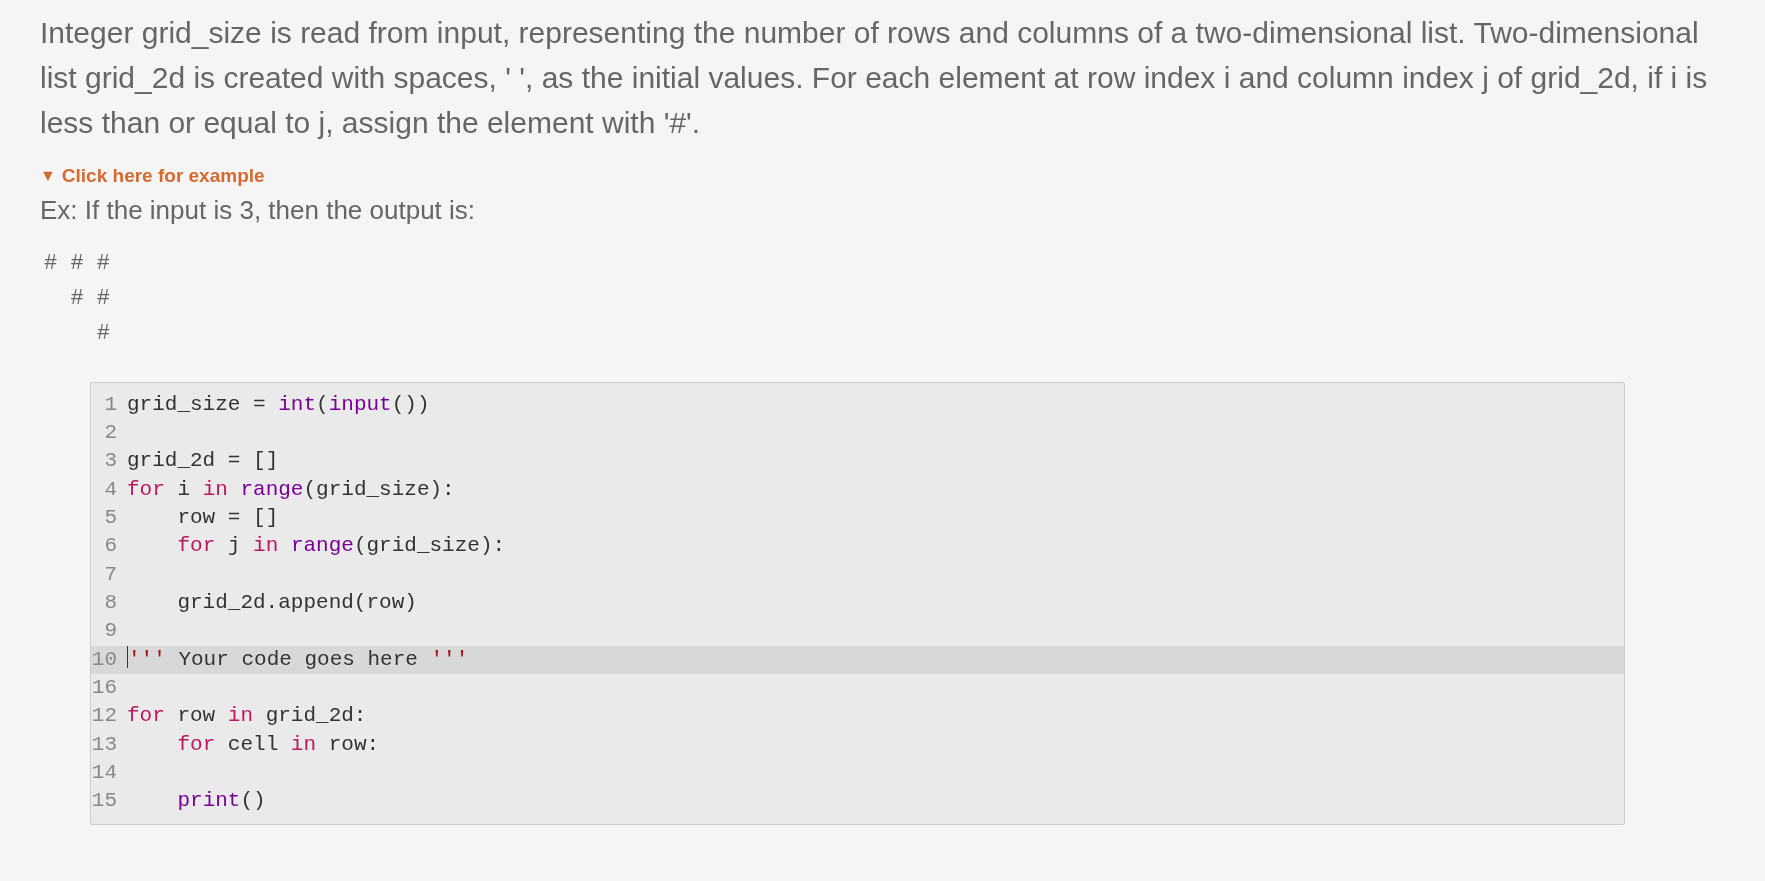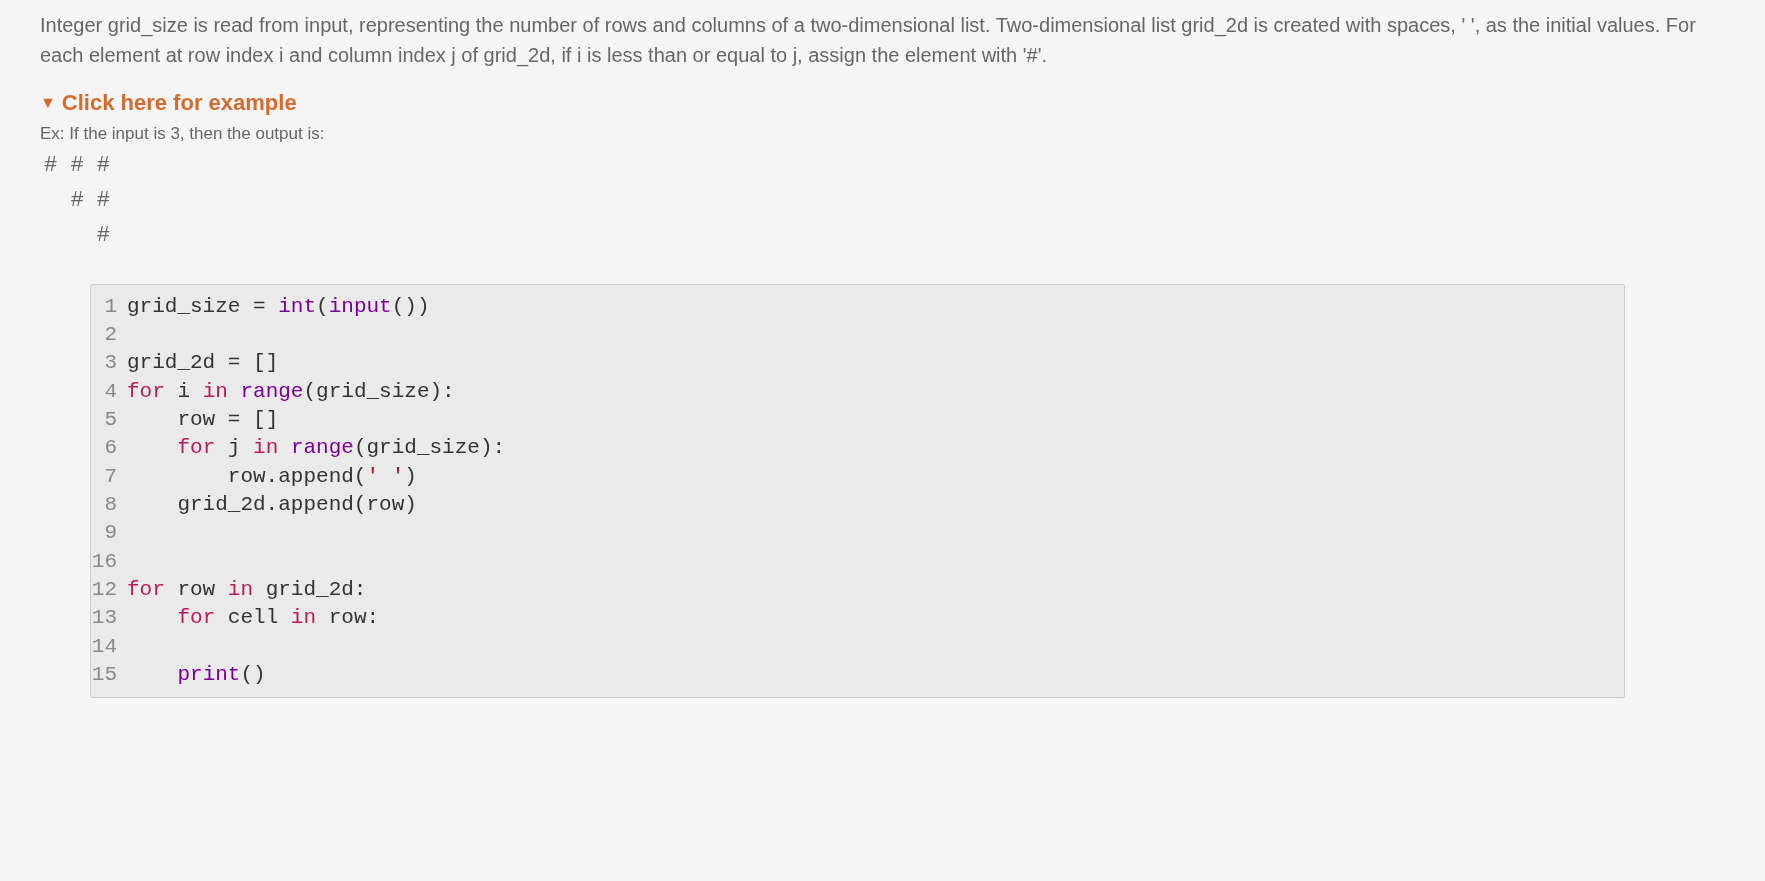--- a/index.html
+++ b/index.html
@@ -8,45 +8,45 @@
       box-sizing: border-box;
     }
     body {
       font-family: Arial, Helvetica, sans-serif;
       background: #f5f5f5;
       padding: 10px 40px 20px 40px;
       color: #555;
       width: 1765px;
     }
     .problem-description {
-      font-size: 20px;
+      font-size: 30px;
       color: #666;
       line-height: 1.5;
       margin-bottom: 20px;
     }
     .example-toggle {
       display: flex;
       align-items: center;
       gap: 6px;
       cursor: pointer;
       margin-bottom: 8px;
     }
     .example-toggle .triangle {
       color: #d66a2e;
       font-size: 16px;
     }
     .example-toggle .label {
       color: #d66a2e;
       font-weight: bold;
-      font-size: 22px;
+      font-size: 19px;
     }
     .example-intro {
-      font-size: 17px;
+      font-size: 26px;
       color: #666;
-      margin-bottom: 4px;
+      margin-bottom: 20px;
     }
     .example-output {
       font-family: "Consolas", "Courier New", monospace;
       font-size: 22px;
       color: #666;
       margin-bottom: 30px;
       line-height: 1.6;
       white-space: pre;
       padding-left: 4px;
     }
@@ -130,29 +130,32 @@
   <div class="code-line">
     <span class="line-number">5</span>
     <span class="line-content">    row <span class="op">=</span> []</span>
   </div>
   <div class="code-line">
     <span class="line-number">6</span>
     <span class="line-content">    <span class="kw">for</span> j <span class="kw">in</span> <span class="builtin">range</span>(grid_size):</span>
   </div>
   <div class="code-line">
     <span class="line-number">7</span>
-    <span class="line-content">        row.append(<span class="str">' '</span>)</span>
   </div>
   <div class="code-line">
     <span class="line-number">8</span>
     <span class="line-content">    grid_2d.append(row)</span>
   </div>
   <div class="code-line">
     <span class="line-number">9</span>
     <span class="line-content"></span>
+  </div>
+  <div class="code-line highlighted">
+    <span class="line-number">10</span>
+    <span class="line-content"><span class="cursor"></span><span class="str">'''</span> Your code goes here <span class="str">'''</span></span>
   </div>
   <div class="code-line">
     <span class="line-number">16</span>
     <span class="line-content"></span>
   </div>
   <div class="code-line">
     <span class="line-number">12</span>
     <span class="line-content"><span class="kw">for</span> row <span class="kw">in</span> grid_2d:</span>
   </div>
   <div class="code-line">

